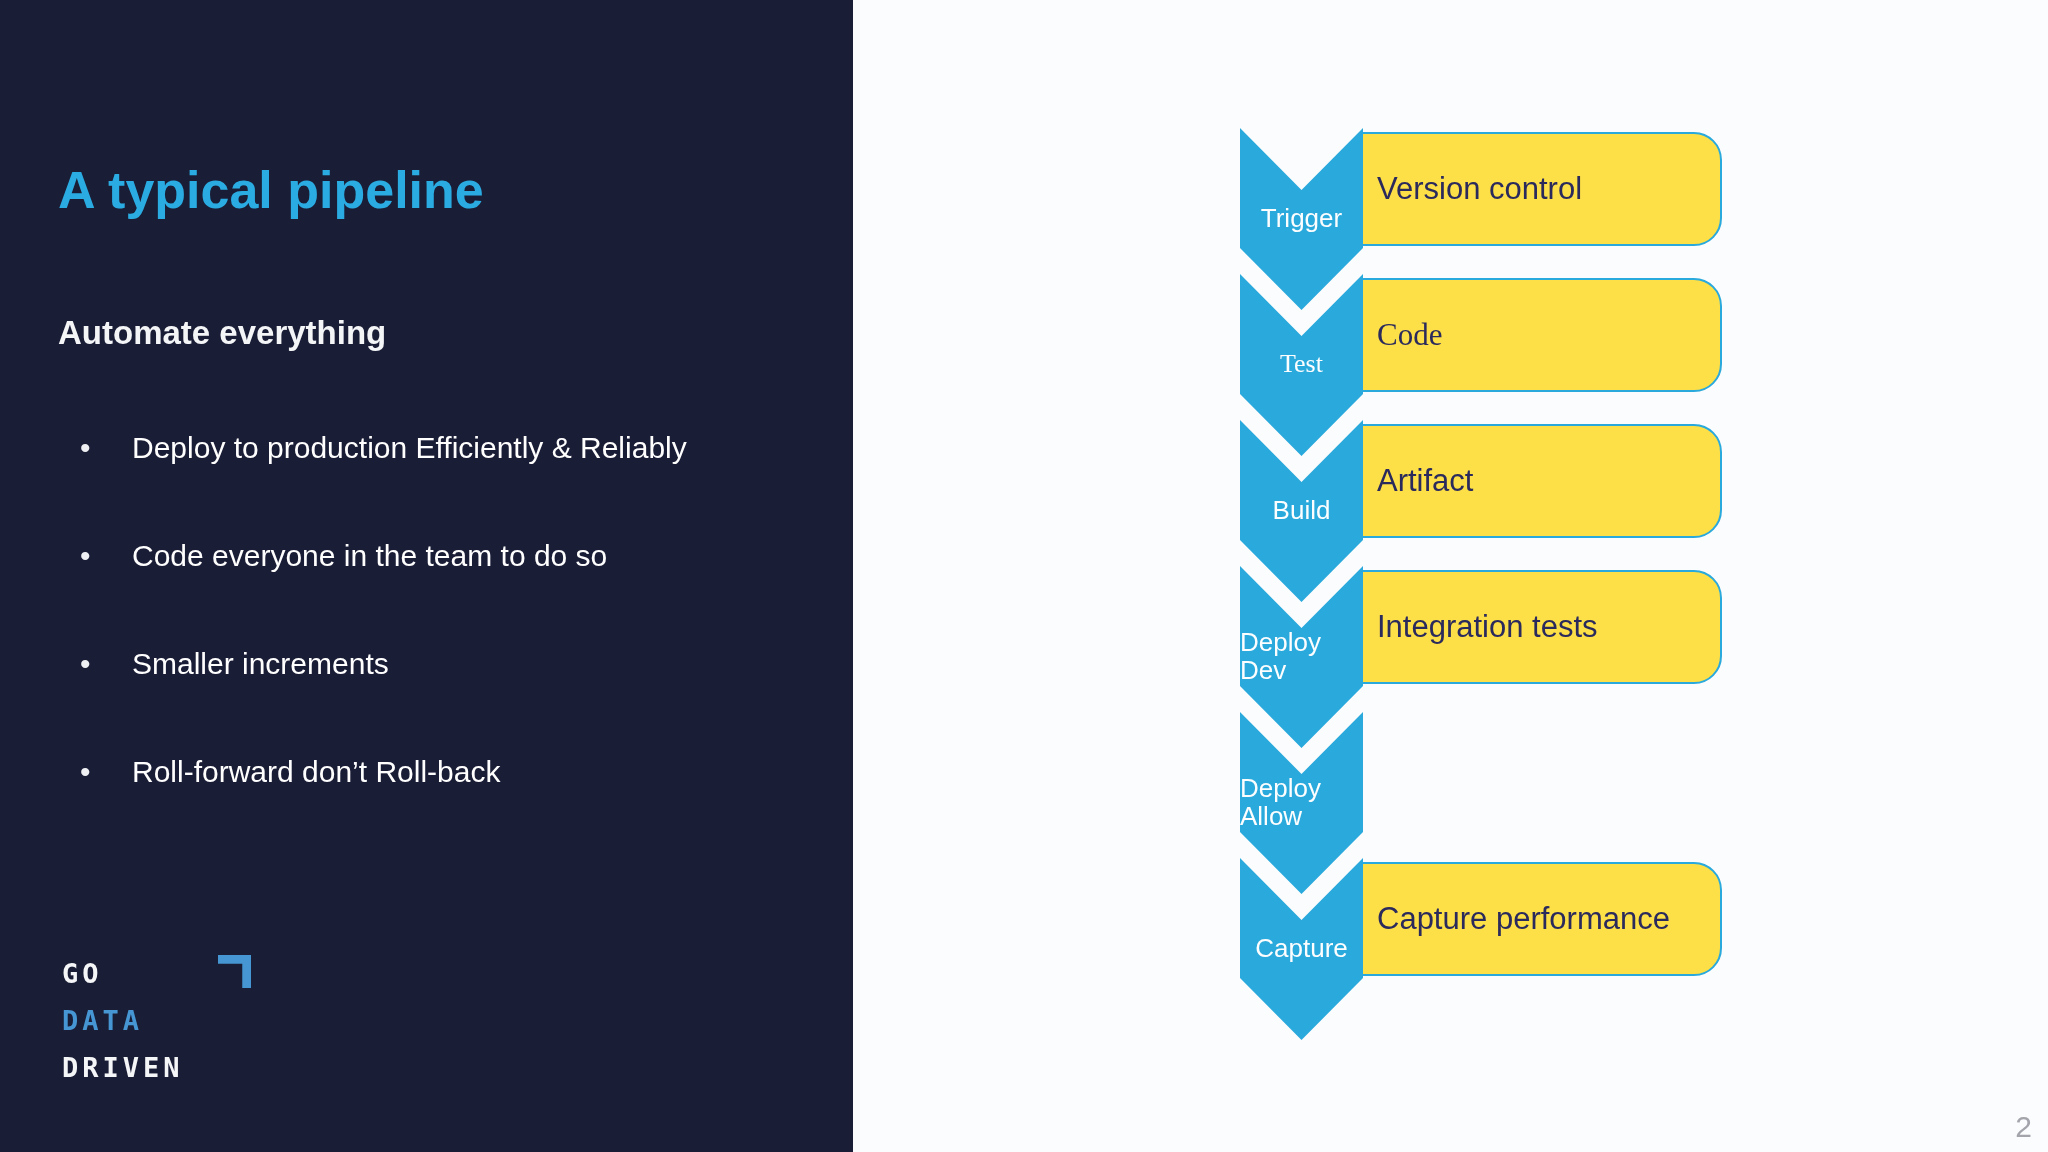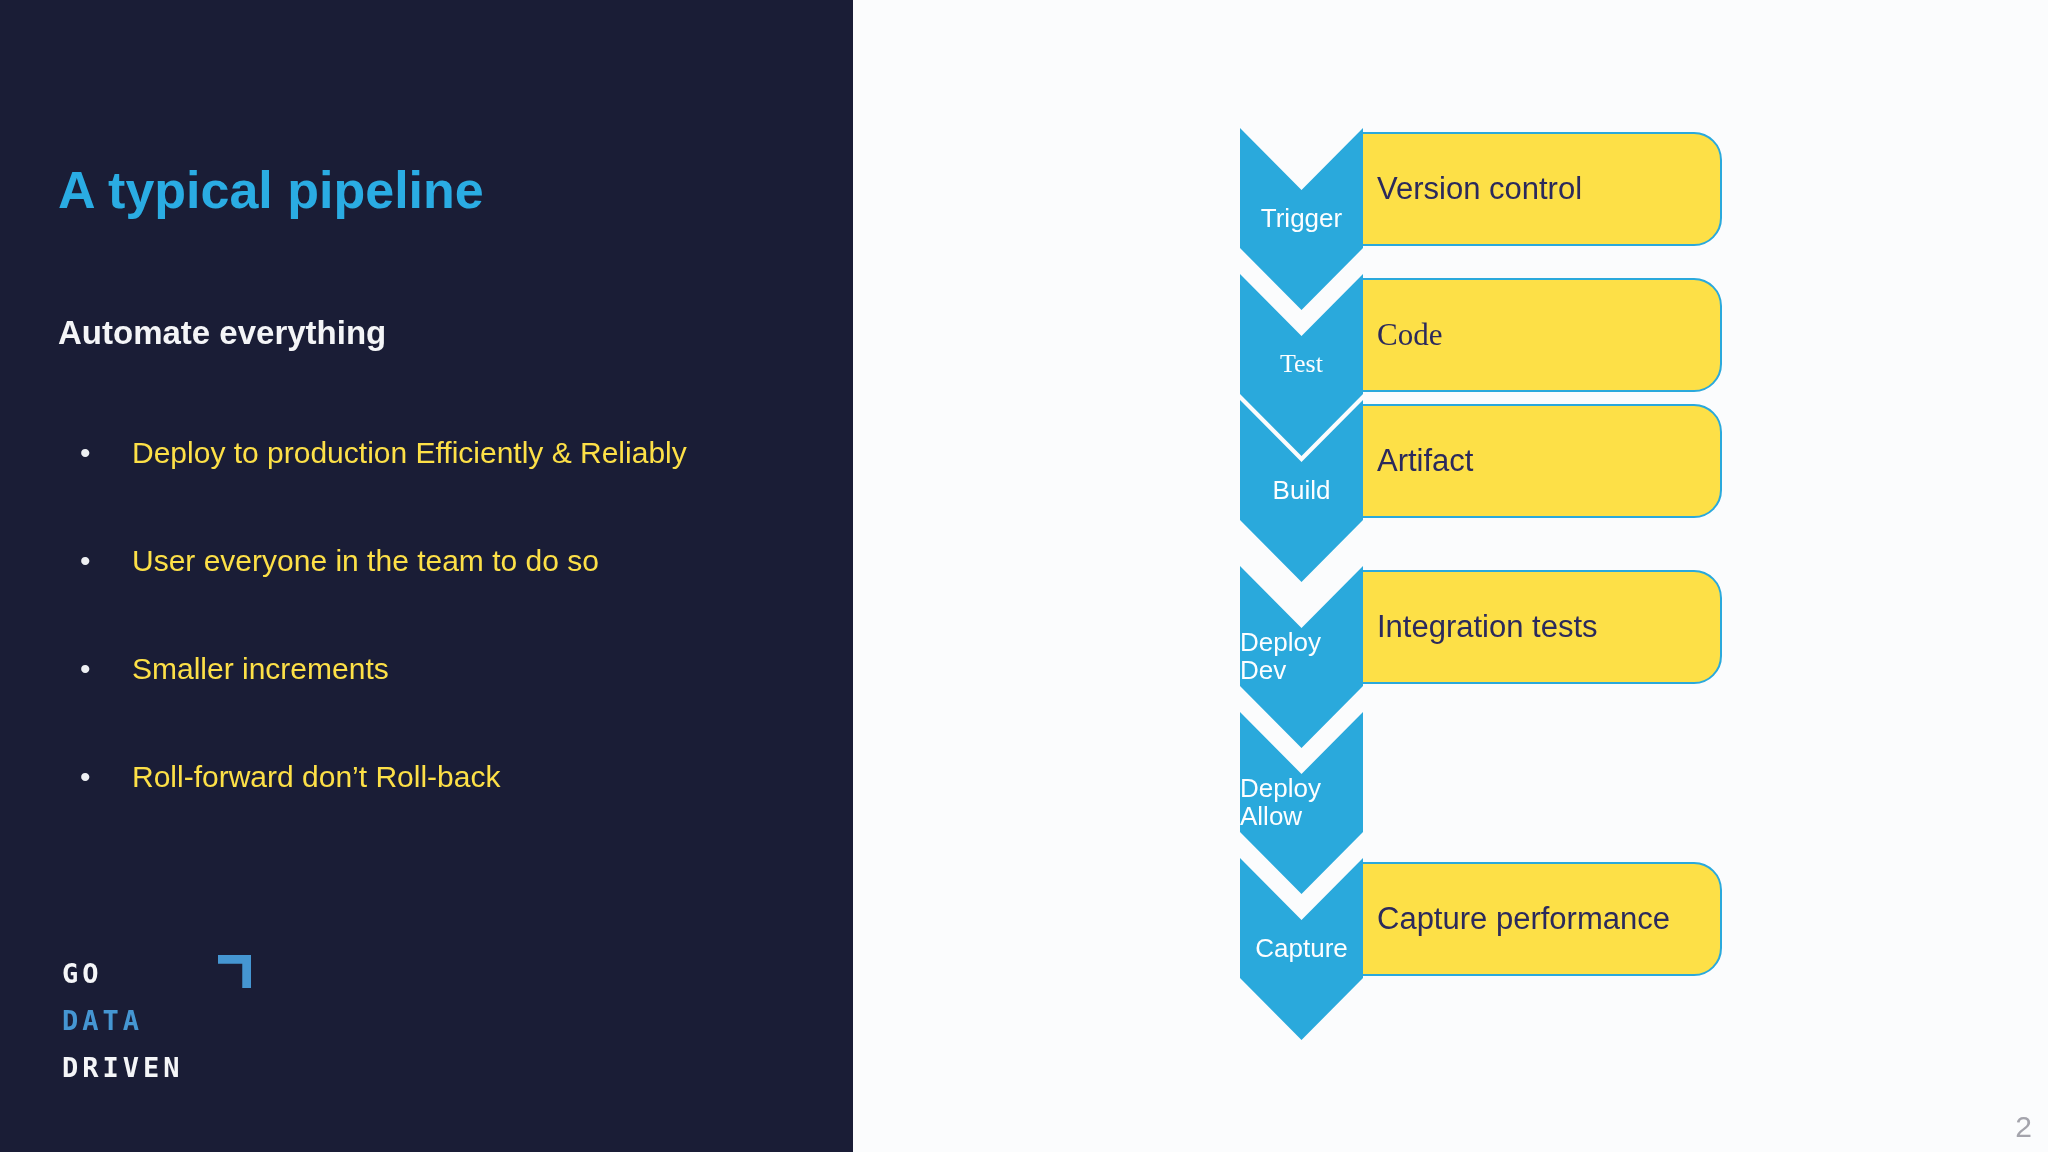--- a/index.html
+++ b/index.html
@@ -27,23 +27,23 @@
   .subtitle {
     position: absolute; left: 58px; top: 314px; margin: 0;
     font-size: 33px; font-weight: bold;
     color: #F4F5F7;
   }
   .bullets {
     position: absolute; left: 80px; top: 426px;
     margin: 0; padding: 0; list-style: none;
   }
   .bullet {
-    display: flex; align-items: flex-end;
+    display: flex; align-items: center;
     height: 44px; margin-bottom: 64px;
-    font-size: 30px; color: #fde047;
+    font-size: 30px; color: #ffffff;
   }
   .bullet::before {
     content: "\2022";
     width: 22px; margin-right: 30px;
     font-size: 30px; color: #EEF0F3;
   }
   
   .logo {
     position: absolute; left: 62px; top: 950px;
     width: 200px;
@@ -68,21 +68,21 @@
     width: 1195px; height: 1152px;
     background: var(--page-bg, #FBFCFD);
   }
   .pipeline {
     position: absolute; left: 387px; top: 0;
     width: 482px; height: 1152px;
   }
   .step { position: absolute; left: 0; width: 482px; height: 182px; }
   .step:nth-child(1) { top: 128px; }
   .step:nth-child(2) { top: 274px; font-family: Liberation Serif, serif; }
-  .step:nth-child(3) { top: 400px; }
+  .step:nth-child(3) { top: 420px; }
   .step:nth-child(4) { top: 566px; }
   .step:nth-child(5) { top: 712px; }
   .step:nth-child(6) { top: 858px; }
   .card {
     position: absolute; left: 121px; top: 4px;
     width: 361px; height: 114px; box-sizing: border-box;
     background: #fde047;
     border: 2px solid var(--box-border, #2AA9DC);
     border-radius: 2px 28px 28px 2px;
     display: flex; align-items: center;
@@ -114,21 +114,21 @@
 
   <div class="left-panel">
     <h1 class="title">A typical pipeline</h1>
     <h2 class="subtitle">Automate everything</h2>
     <ul class="bullets" id="bullet-list">
   <li class="bullet">
     <span class="bullet-text">Deploy to production Efficiently &amp; Reliably</span>
   </li>
 
   <li class="bullet">
-    <span class="bullet-text">User everyone in the team to do so</span>
+    <span class="bullet-text">Code everyone in the team to do so</span>
   </li>
 
   <li class="bullet">
     <span class="bullet-text">Smaller increments</span>
   </li>
 
   <li class="bullet">
     <span class="bullet-text">Roll-forward don’t Roll-back</span>
   </li>
 </ul>

